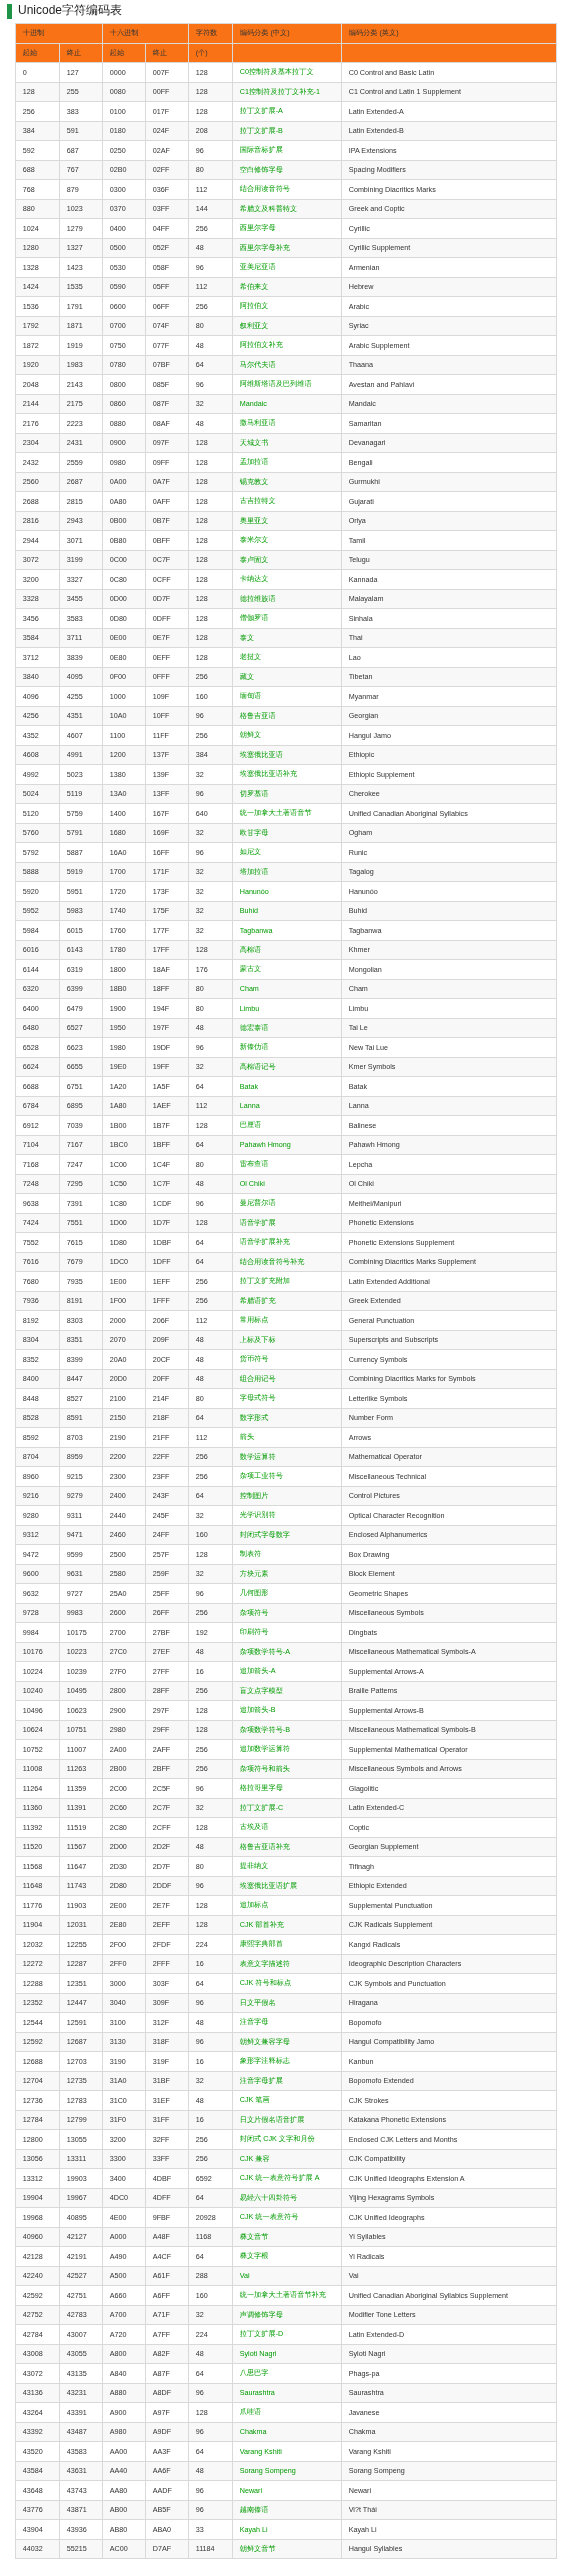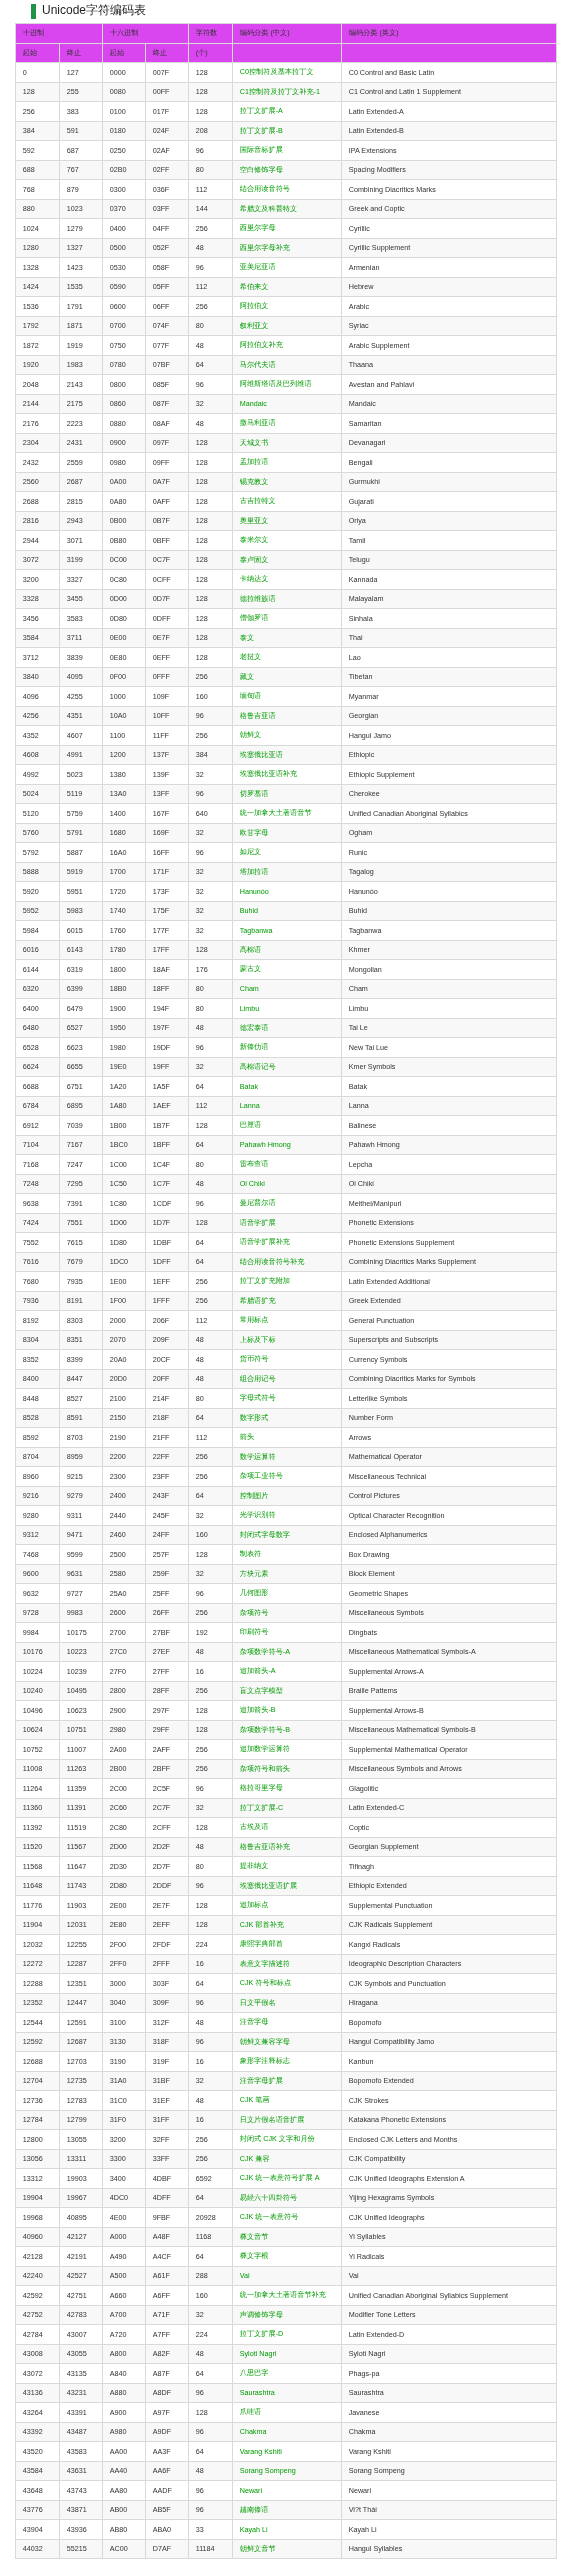--- a/index.html
+++ b/index.html
@@ -12,21 +12,20 @@
   html,body{margin:0;padding:0;background:#ffffff;}
   body{
     width:562px;
     font-family:"Liberation Sans","DejaVu Sans",sans-serif;
     color:var(--text);
   }
   .page-title{
     display:flex;
     align-items:flex-end;
     padding:3.1px 0 4.6px 7.2px;
-    margin-left:24px;
   }
   .accent-bar{
     width:4.6px;
     height:14.4px;
     background:var(--accent);
     margin-right:6.2px;
     flex:0 0 auto;
   }
   .title-text{
     font-size:12px;
@@ -45,21 +44,21 @@
     border:0.5px solid var(--border);
     height:18.5px;
     padding:0 2.1px 0 6.7px;
     font-size:7.2px;
     font-weight:400;
     text-align:left;
     vertical-align:middle;
     overflow:hidden;
     white-space:nowrap;
   }
-  .unicode-table thead th{background:#d946ef;color:var(--text);}
+  .unicode-table thead th{background:#f97316;color:var(--text);}
   .unicode-table tbody tr:nth-child(even) td{background:var(--stripe);}
   a.block-link{color:var(--link);text-decoration:none;cursor:pointer;}
 </style>
 </head>
 <body>
 
 <div class="page-title">
   <span class="accent-bar"></span>
   <span class="title-text">Unicode字符编码表</span>
 </div>
@@ -771,21 +770,21 @@
       <tr>
         <td>9312</td>
         <td>9471</td>
         <td>2460</td>
         <td>24FF</td>
         <td>160</td>
         <td><a href="#" class="block-link">封闭式字母数字</a></td>
         <td>Enclosed Alphanumerics</td>
       </tr>
       <tr>
-        <td>7468</td>
+        <td>9472</td>
         <td>9599</td>
         <td>2500</td>
         <td>257F</td>
         <td>128</td>
         <td><a href="#" class="block-link">制表符</a></td>
         <td>Box Drawing</td>
       </tr>
       <tr>
         <td>9600</td>
         <td>9631</td>

